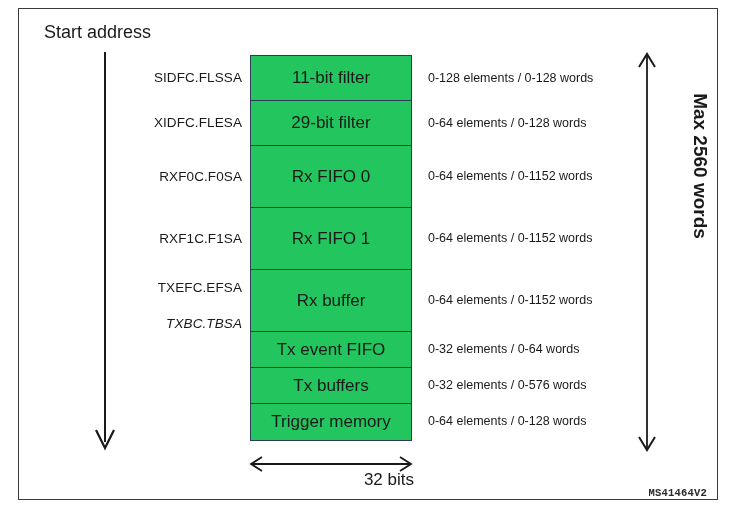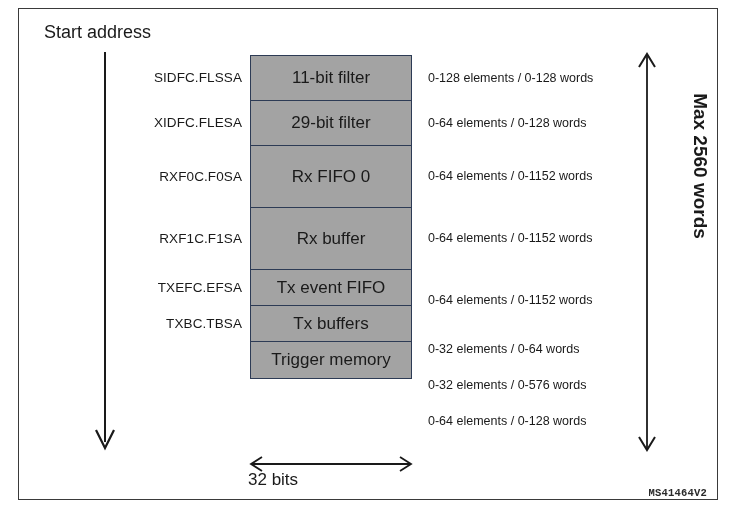--- a/index.html
+++ b/index.html
@@ -48,21 +48,21 @@
   
   #blocks {
     position: absolute;
     left: 250px;
     top: 55px;
     width: 162px;
     border: 1.6px solid #2d3b55;
     box-sizing: border-box;
   }
   .block {
-    background: #a3a3a3;
+    background: #22c55e;
     border-bottom: 1.6px solid #2d3b55;
     box-sizing: border-box;
     display: flex;
     align-items: center;
     justify-content: center;
     color: #1a1a1a;
     font-size: 17px;
     white-space: nowrap;
   }
   .block:last-child {
@@ -109,21 +109,21 @@
     left: 248px;
     top: 455px;
     width: 166px;
     height: 18px;
   }
   #width-label {
     position: absolute;
     left: 248px;
     top: 470px;
     width: 166px;
-    text-align: left;
+    text-align: right;
     font-size: 17px;
     color: #1a1a1a;
   }
   
   #max-arrow {
     position: absolute;
     left: 632px;
     top: 50px;
     width: 30px;
     height: 404px;
@@ -166,27 +166,28 @@
     <line x1="17" y1="0" x2="17" y2="390" stroke="#1a1a1a" stroke-width="2"></line>
     <polyline points="8,378 17,396 26,378" fill="none" stroke="#1a1a1a" stroke-width="2.2"></polyline>
   </svg>
 
   <div id="reg-labels">
       <div class="reg-label" style="height: 45px;">SIDFC.FLSSA</div>
       <div class="reg-label" style="height: 45px;">XIDFC.FLESA</div>
       <div class="reg-label" style="height: 62px;">RXF0C.F0SA</div>
       <div class="reg-label" style="height: 62px;">RXF1C.F1SA</div>
       <div class="reg-label" style="height: 36px;">TXEFC.EFSA</div>
-      <div class="reg-label" style="height: 36px;">TXBC.TBSA</div>
+      <div class="reg-label" style="height: 36px; font-style: italic;">TXBC.TBSA</div>
     </div>
 
   <div id="blocks">
       <div class="block h-med">11-bit filter</div>
       <div class="block h-med">29-bit filter</div>
       <div class="block h-tall">Rx FIFO 0</div>
+      <div class="block h-tall">Rx FIFO 1</div>
       <div class="block h-tall">Rx buffer</div>
       <div class="block h-small">Tx event FIFO</div>
       <div class="block h-small">Tx buffers</div>
       <div class="block h-small">Trigger memory</div>
     </div>
 
   <div id="annotations">
       <div class="annotation" style="height: 45px;">0-128 elements / 0-128 words</div>
       <div class="annotation" style="height: 45px;">0-64 elements / 0-128 words</div>
       <div class="annotation" style="height: 62px;">0-64 elements / 0-1152 words</div>

